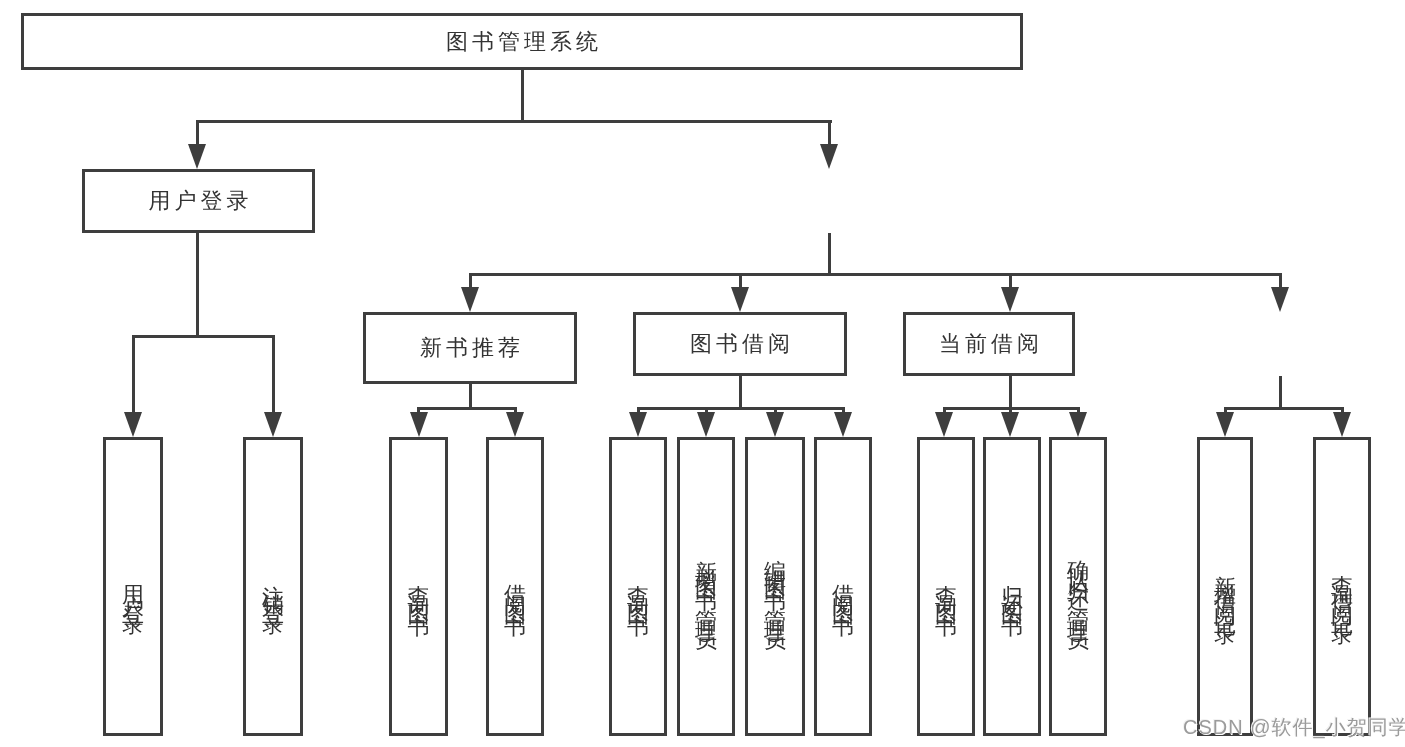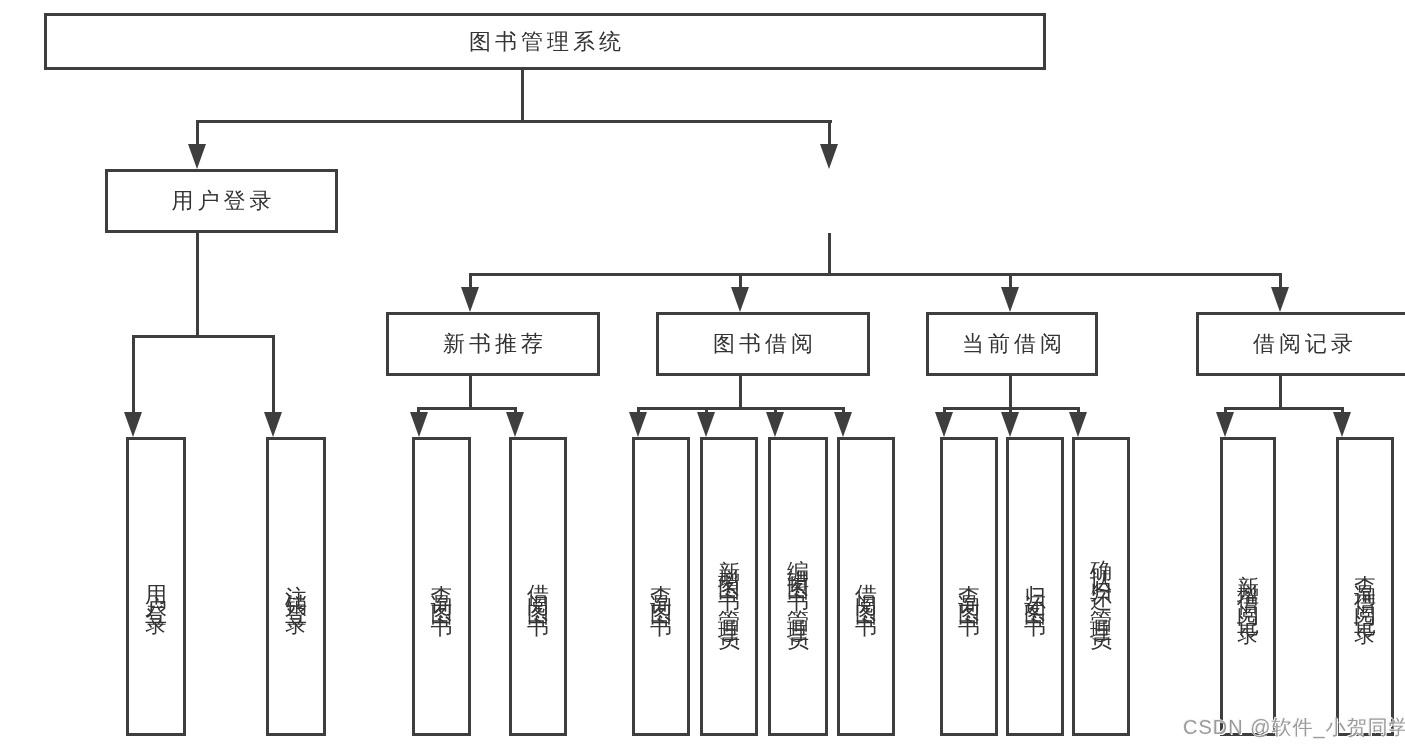--- a/index.html
+++ b/index.html
@@ -29,21 +29,20 @@
   }
   
   .hbox,.vbox{
     position:absolute;
     box-sizing:border-box;
     border:3px solid var(--line);
     background:var(--bg);
     display:flex;align-items:center;justify-content:center;
     z-index:2;
     color:var(--text);
-    margin-left:23px;
   }
   .hbox{
     font-size:22px;
     letter-spacing:4px;
     text-indent:4px;
     white-space:nowrap;
   }
   .vbox{
     top:437px;height:299px;
     writing-mode:vertical-rl;
@@ -128,24 +127,23 @@
     <div class="vl" style="left:1223.5px;top:407px;height:7px"></div>
     <div class="ah" style="left:1216px;top:412px"></div>
     <div class="vl" style="left:1340.5px;top:407px;height:7px"></div>
     <div class="ah" style="left:1333px;top:412px"></div>
   </div>
 
   <div class="hbox" style="left:21px;top:13px;width:1002px;height:57px">图书管理系统</div>
 
   <div class="hbox" style="left:82px;top:169px;width:233px;height:64px">用户登录</div>
 
-  <div class="hbox" style="left:363px;top:312px;width:214px;height:64px">新书推荐</div>
+  <div class="hbox" style="left:363px;top:312px;width:214px;height:72px">新书推荐</div>
   <div class="hbox" style="left:633px;top:312px;width:214px;height:64px">图书借阅</div>
   <div class="hbox" style="left:903px;top:312px;width:172px;height:64px">当前借阅</div>
-  <div class="hbox" style="left:1173px;top:312px;width:214px;height:64px">借阅记录</div>
 
   <div class="vbox" style="left:103px;width:60px">用户登录</div>
   <div class="vbox" style="left:243px;width:60px">注销登录</div>
 
   <div class="vbox" style="left:389px;width:59px">查询图书</div>
   <div class="vbox" style="left:486px;width:58px">借阅图书</div>
 
   <div class="vbox" style="left:609px;width:58px">查询图书</div>
   <div class="vbox" style="left:677px;width:58px">新增图书（管理员）</div>
   <div class="vbox" style="left:745px;width:60px">编辑图书（管理员）</div>

